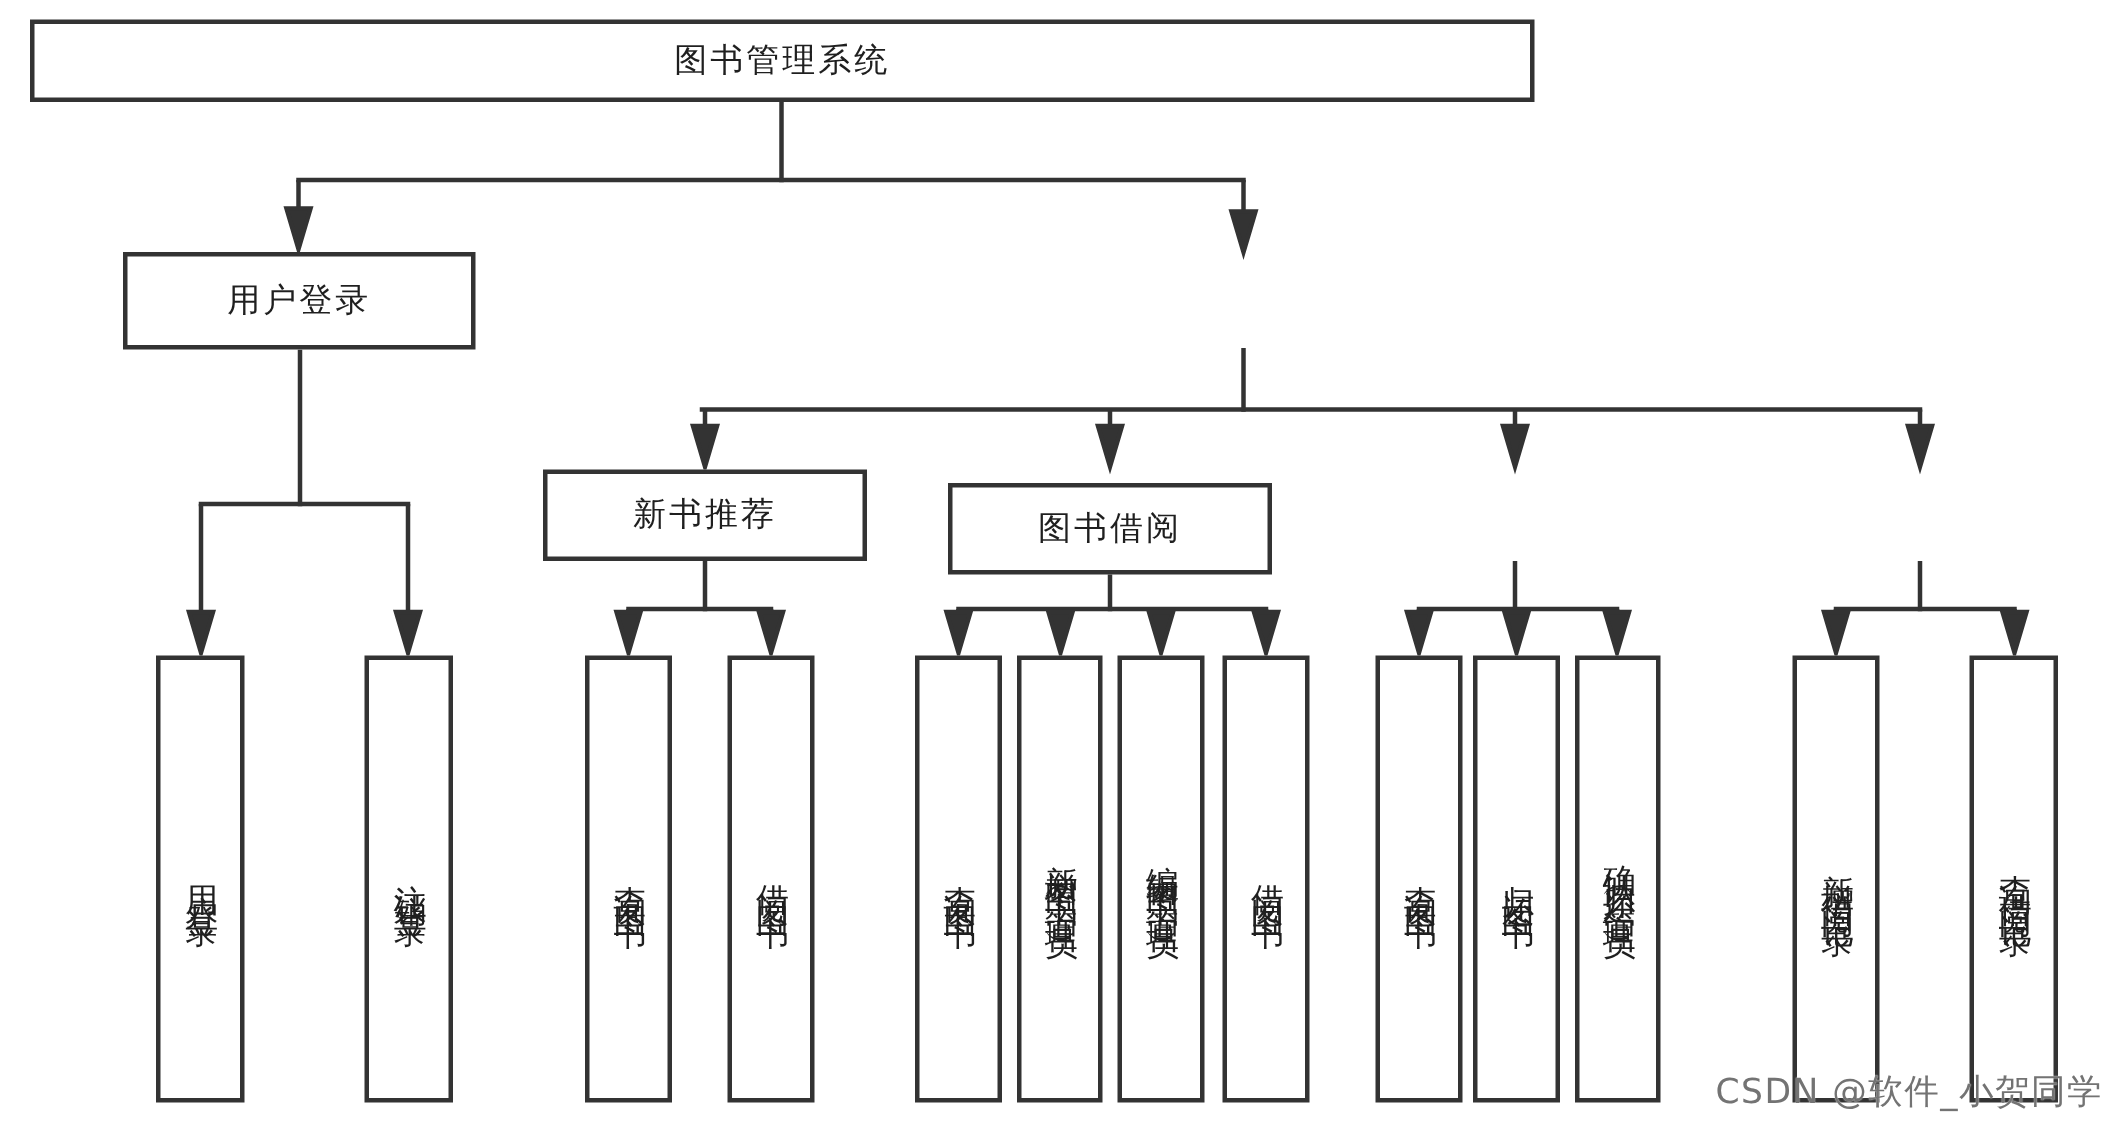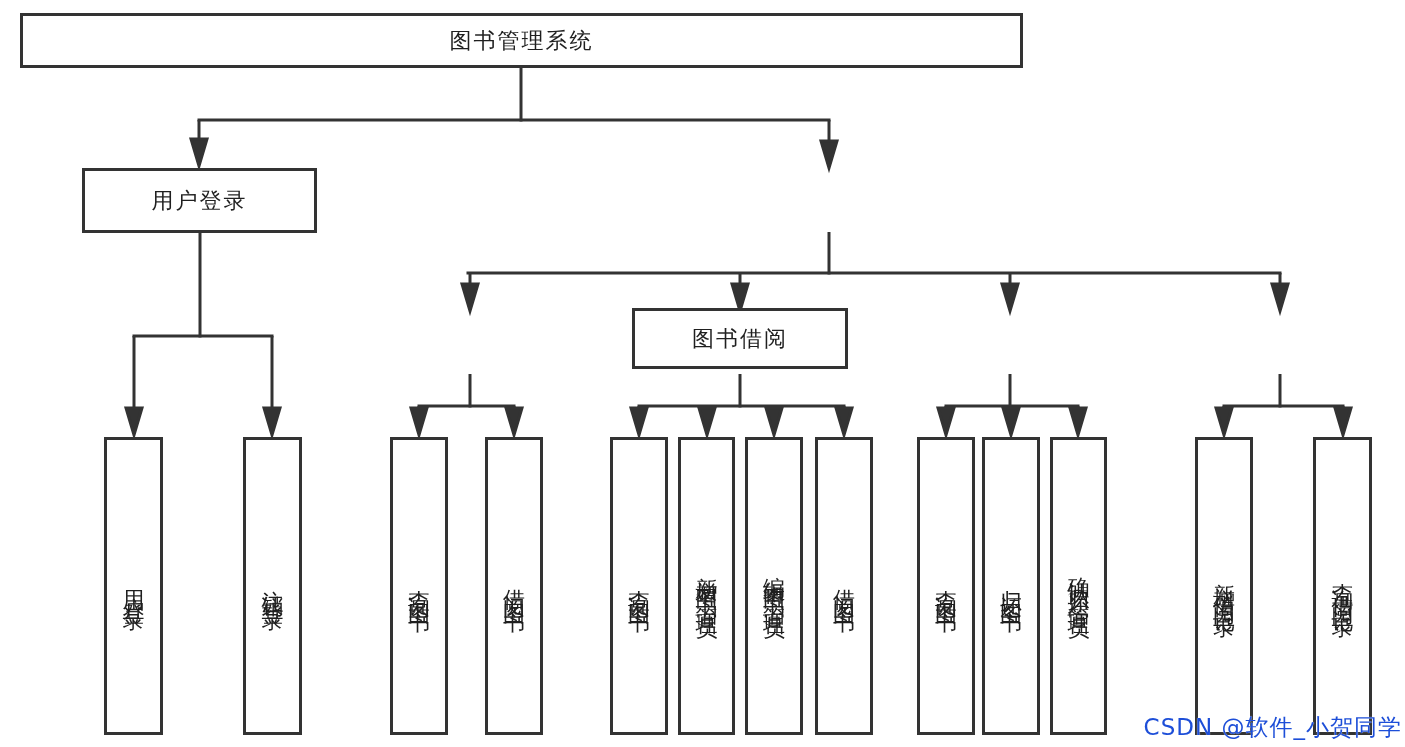--- a/index.html
+++ b/index.html
@@ -42,21 +42,21 @@
     letter-spacing: 7px;
     font-size: 22px;
   }
   .vbox.long { letter-spacing: 6px; }
   .watermark {
     position: absolute;
     top: 712px;
     right: 3px;
     z-index: 2;
     font-size: 23px;
-    color: #1d4ed8;
+    color: #737373;
     letter-spacing: 1px;
     white-space: nowrap;
     text-shadow: 0 0 1px #ffffff;
   }
 </style>
 </head>
 <body>
 
 <div class="stage">
 
@@ -121,21 +121,22 @@
       <polygon points="1216,408 1232,408 1224,435"></polygon>
       <line x1="1343" y1="406" x2="1343" y2="412"></line>
       <polygon points="1335,408 1351,408 1343,435"></polygon>
     </g>
   </svg>
 
   <div class="node hbox" style="left:20px;top:13px;width:1003px;height:55px">图书管理系统</div>
 
   <div class="node hbox" style="left:82px;top:168px;width:235px;height:65px">用户登录</div>
 
-  <div class="node hbox" style="left:632px;top:308px;width:216px;height:61px">图书借阅</div>
+  <div class="node hbox" style="left:362px;top:313px;width:216px;height:61px">新书推荐</div>
+  <div class="node hbox" style="left:632px;top:322px;width:216px;height:61px">图书借阅</div>
 
   <div class="node vbox" style="left:104px">用户登录</div>
   <div class="node vbox" style="left:243px">注销登录</div>
 
   <div class="node vbox" style="left:390px;width:58px">查询图书</div>
   <div class="node vbox" style="left:485px;width:58px">借阅图书</div>
 
   <div class="node vbox" style="left:610px;width:58px">查询图书</div>
   <div class="node vbox long" style="left:678px;width:57px">新增图书（管理员）</div>
   <div class="node vbox long" style="left:745px;width:58px">编辑图书（管理员）</div>

